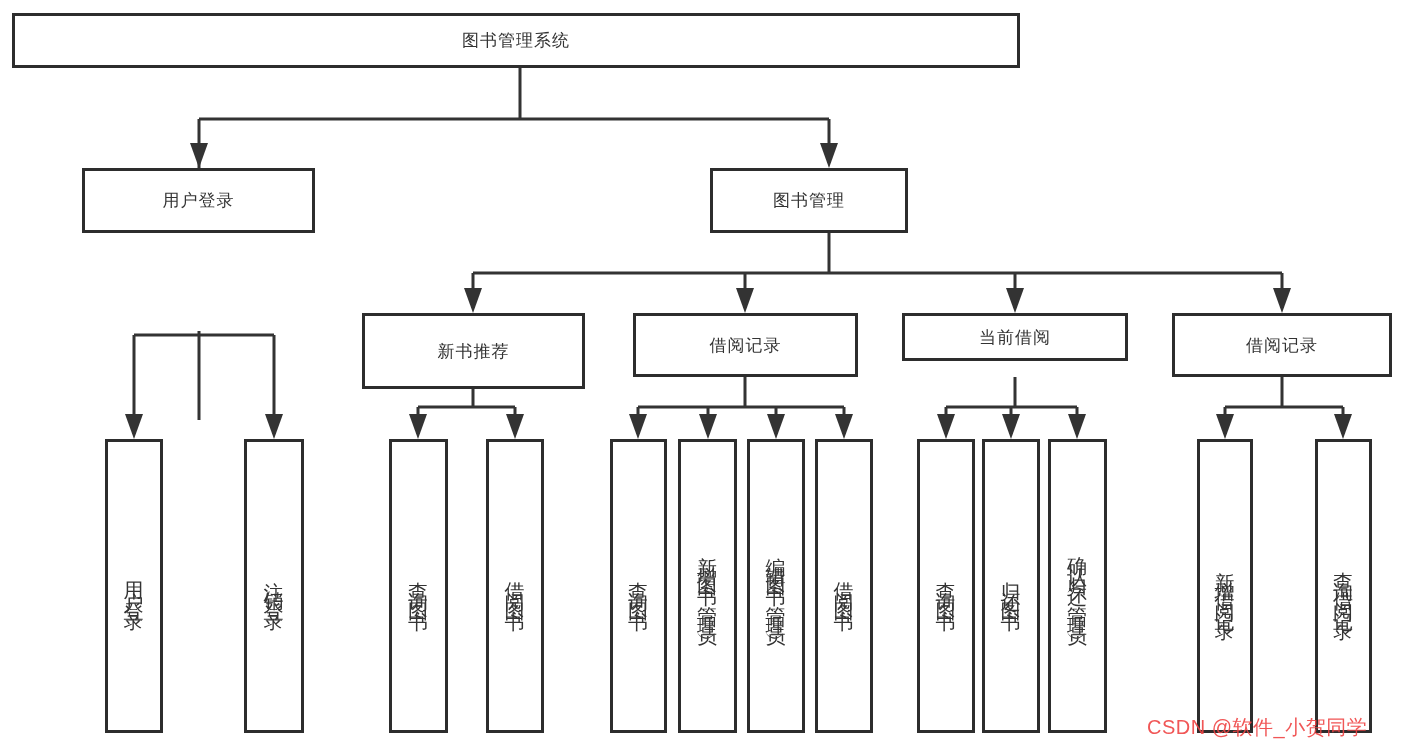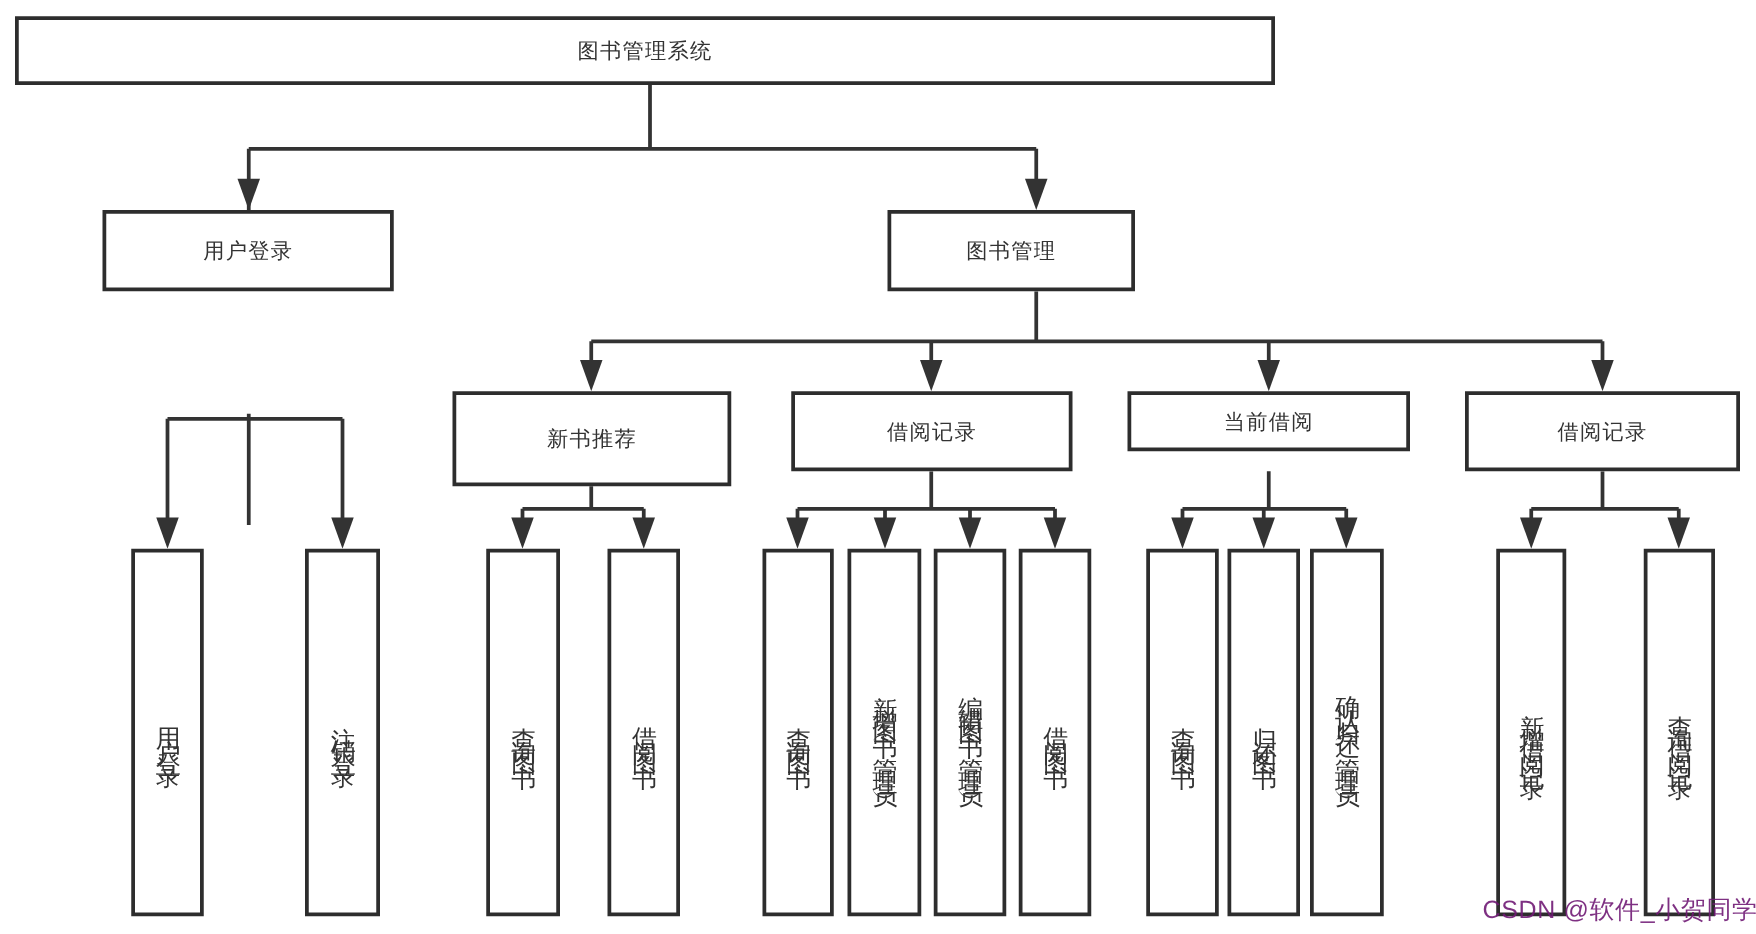--- a/index.html
+++ b/index.html
@@ -16,22 +16,22 @@
     display:flex;align-items:center;justify-content:center;
   }
   .node .hlabel{
     font-size:17px;letter-spacing:1px;color:#333333;white-space:nowrap;
   }
   .leaf .vlabel{
     writing-mode:vertical-rl;text-orientation:mixed;
     font-size:20px;letter-spacing:10px;color:#333333;line-height:1;
   }
   .watermark{
-    position:absolute;left:1186px;top:714px;z-index:5;
-    font-size:20px;color:#701a75;letter-spacing:0.5px;white-space:nowrap;
+    position:absolute;left:1147px;top:714px;z-index:5;
+    font-size:20px;color:#ef4444;letter-spacing:0.5px;white-space:nowrap;
     opacity:0.9;
     text-align:center;
   }
 </style>
 </head>
 <body>
 
 <div class="canvas">
 
   <svg class="connectors" width="1405" height="747" viewBox="0 0 1405 747">

